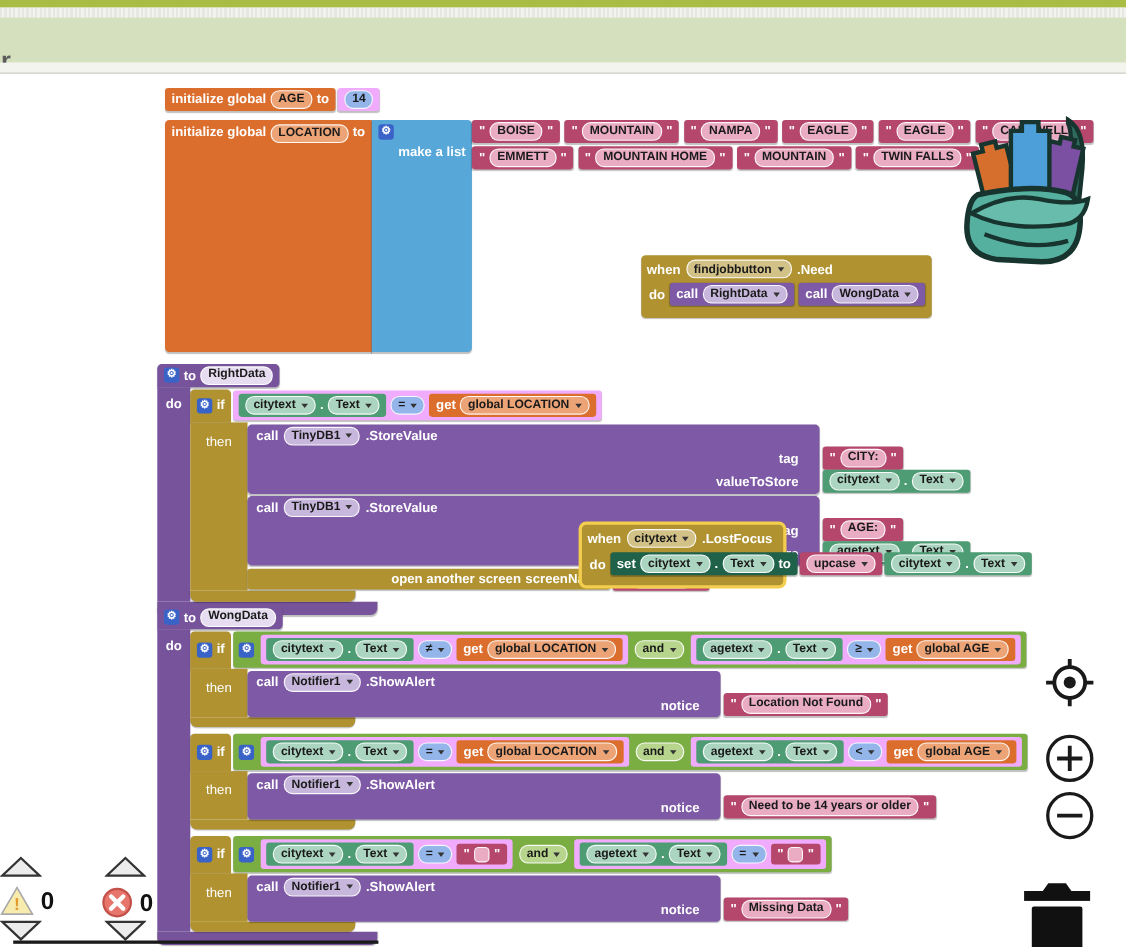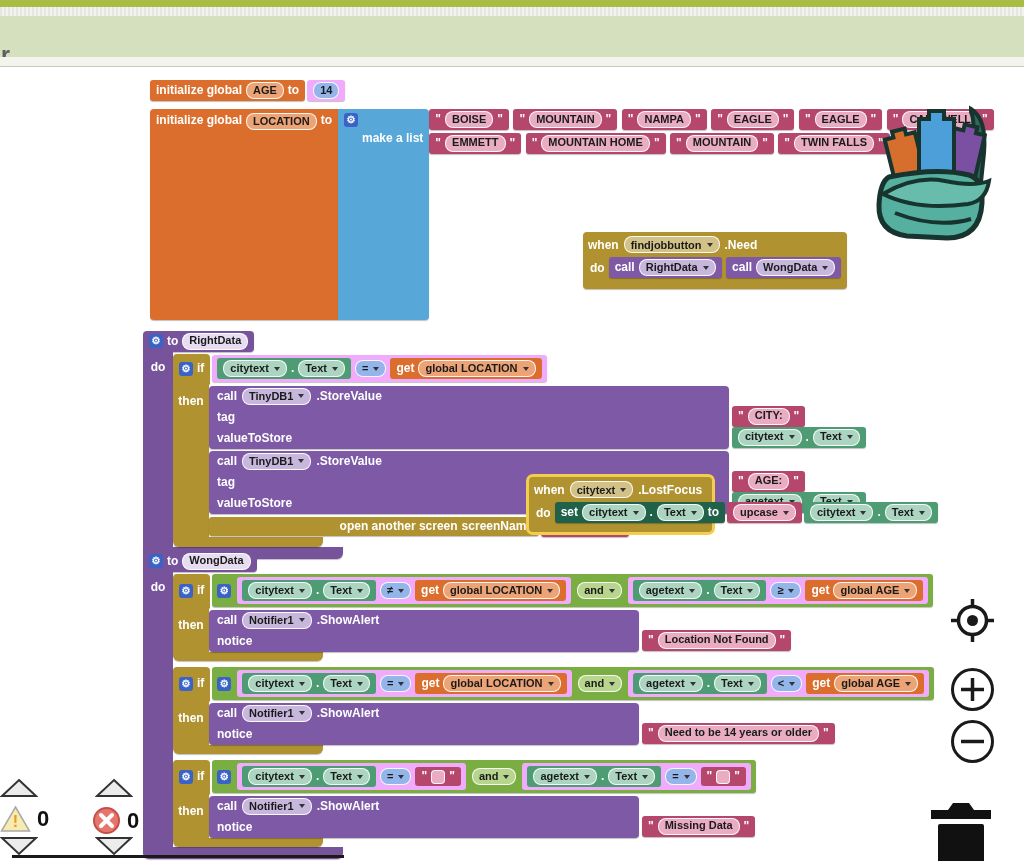--- a/index.html
+++ b/index.html
@@ -33,27 +33,27 @@
   .c-gold{background:#B09230}  .p-gold{background:#D3C288}
   .c-proc{background:#77539B}  .p-proc{background:#E6DEF0}
   .c-call{background:#7E59A5}  .p-call{background:#C8B7DC}
   .c-get{background:#4E9C74}   .p-get{background:#ABD5C0}
   .c-set{background:#1F6149}
   .c-logic{background:#7AAD42} .p-logic{background:#B7D58D}
   .p-empty{width:12px;min-width:12px;padding:0;height:12px;border-radius:4px}
   
   .vbar{width:30px;display:flex;justify-content:center;align-items:flex-start;padding-top:8px;
         color:#fff;font-weight:bold;font-size:12px}
-  .gbar{width:36px;display:flex;justify-content:center;align-items:flex-start;padding-top:10px;
-        color:#fff;font-weight:bold;font-size:12px}
+  .gbar{width:52px;display:flex;justify-content:center;align-items:flex-start;padding-top:10px;
+        color:#fff;font-weight:normal;font-size:12px}
   .foot{height:10px;border-radius:0 0 6px 6px;box-shadow:0 1px 1px rgba(0,0,0,.25)}
   .callblk{position:relative;border-radius:4px;color:#fff;font-weight:bold;font-size:12px;
         box-shadow:0 1px 1px rgba(0,0,0,.25)}
   .crow{height:21px;display:flex;align-items:center;gap:5px;padding-left:8px;white-space:nowrap}
-  .crow.pr{justify-content:flex-start;padding-right:8px}
+  .crow.pr{justify-content:flex-end;padding-right:19px}
   .vout{position:absolute;left:calc(100% + 3px)}
   .stackgap>*{margin-bottom:2px}
   .flexrow{display:flex;align-items:center;gap:2px}
   .goldbox{background:#B09230;border-radius:4px;padding:4px 6px 9px 5px;box-shadow:0 1px 1px rgba(0,0,0,.25)}
   .dolbl{color:#fff;font-weight:bold;font-size:12px;margin:4px 4px 0 2px}
   .selected{box-shadow:0 0 0 3px #F3CE4E,0 1px 1px rgba(0,0,0,.3)}
   .cnt{font-size:22px;font-weight:bold;color:#111}
 </style>
 </head>
 <body>

